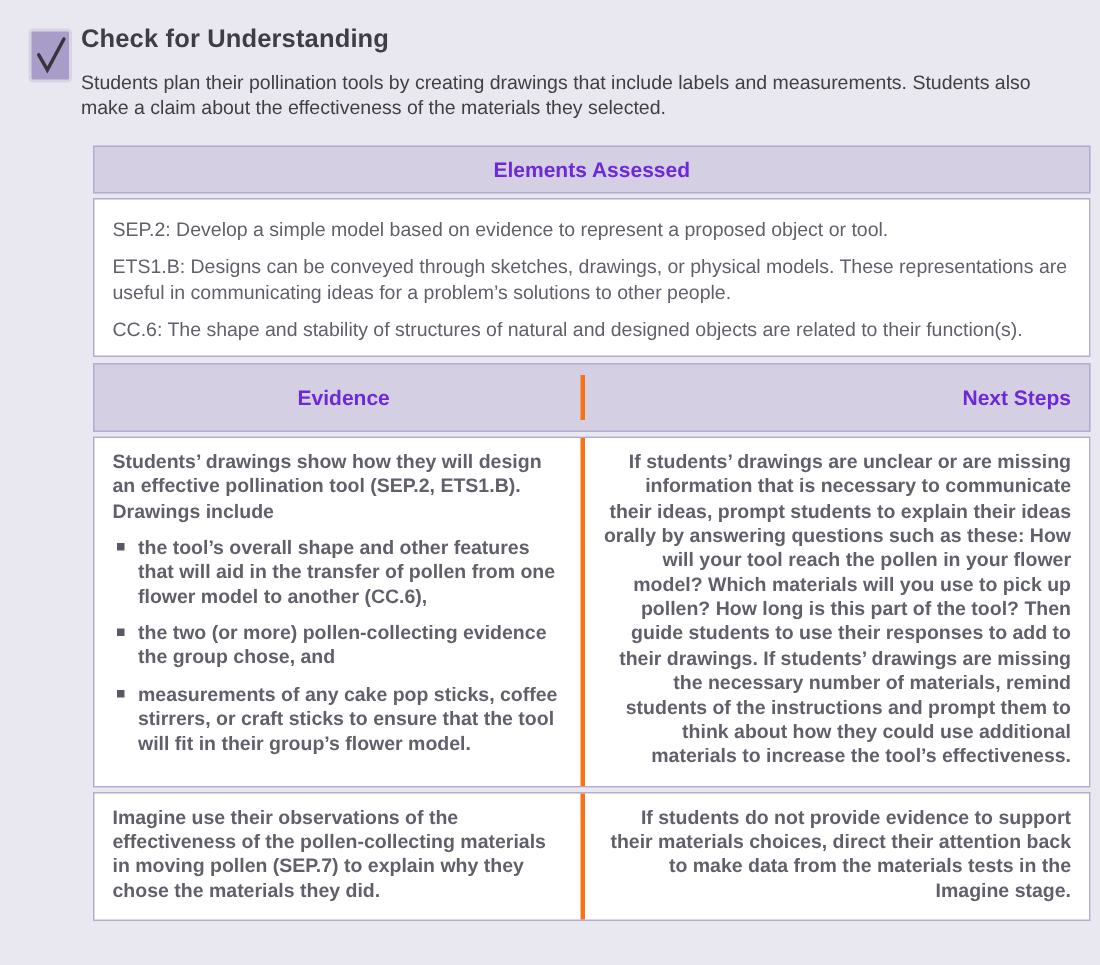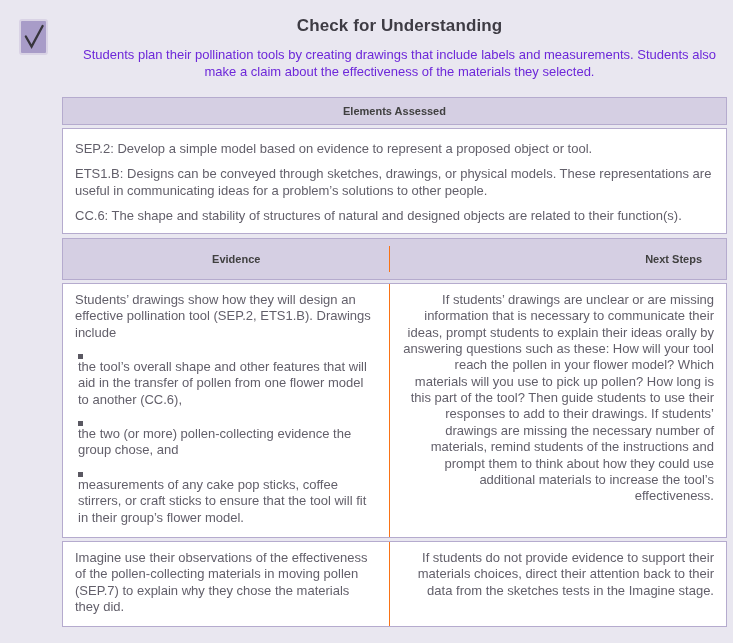--- a/index.html
+++ b/index.html
@@ -14,52 +14,52 @@
   .header { display: flex; align-items: flex-start; padding: 14px 8px 0 19px; }
   .check-icon {
     width: 29px; height: 36px; flex: 0 0 29px;
     background: #a89cc8;
     border: 2px solid #d9d3e5;
     border-radius: 3px;
     margin-top: 5px;
     display: flex; align-items: center; justify-content: center;
   }
   .check-icon svg { width: 23px; height: 28px; overflow: visible; }
-  .header-text { margin-left: 26px; padding-top: 0; text-align: center; }
+  .header-text { margin-left: 6px; padding-top: 0; }
   .page-title {
     font-size: 17px; font-weight: bold; color: #3e3c44;
     letter-spacing: 0.1px; padding-top: 2px;
   }
   .intro {
     margin-top: 10px; font-size: 13px; line-height: 1.32;
-    color: #6d28d9; max-width: 652px;
+    color: #404040; max-width: 652px;
   }
   .tables { margin: 17px 6px 0 62px; width: 665px; }
   .box {
     border: 1px solid #b5abce;
     background: #ffffff;
   }
   .box + .box, .t2 { margin-top: 3px; }
   .t2 { margin-top: 4px; }
   .box.head {
     background: #d5cfe3;
     text-align: center;
     font-weight: bold;
-    font-size: 11px;
-    color: #404040;
-    padding: 7px 20px;
+    font-size: 14px;
+    color: #6d28d9;
+    padding: 7px 8px;
   }
   .elements-body { padding: 3px 12px 9px 12px; }
   .elements-body p { font-size: 13px; line-height: 1.24; margin-top: 9px; }
-  .row2col { display: flex; align-items: stretch; padding: 0; }
+  .row2col { display: flex; align-items: stretch; padding: 0; font-weight: bold; }
   .row2col .cell { padding: 7px 4px; }
-  .cell.c1 { width: 49.35%; border-right: 1px solid #f97316; }
+  .cell.c1 { width: 49.35%; border-right: 3px solid #f97316; }
   .cell.c2 { flex: 1; text-align: right; }
   .box.bodyrow .cell { padding: 8px 12px 11px 12px; font-size: 13px; line-height: 1.26; }
-  .bullet { display: flex; margin-top: 8px; padding-left: 3px; flex-direction: column; }
+  .bullet { display: flex; margin-top: 8px; padding-left: 3px; }
   .bullet .marker {
     flex: 0 0 5px; width: 5px; height: 5px;
     background: #5a5862; margin: 5px 9px 0 0;
   }
   .bullet .bullet-text { flex: 1; }
 </style>
 </head>
 <body>
 
 <div class="header">
@@ -112,18 +112,18 @@
       <div class="cell c2">
         <p class="cellpara">If students’ drawings are unclear or are missing information that is necessary to communicate their ideas, prompt students to explain their ideas orally by answering questions such as these: How will your tool reach the pollen in your flower model? Which materials will you use to pick up pollen? How long is this part of the tool? Then guide students to use their responses to add to their drawings. If students’ drawings are missing the necessary number of materials, remind students of the instructions and prompt them to think about how they could use additional materials to increase the tool’s effectiveness.</p>
       </div>
     </div>
 
     <div class="box bodyrow row2col">
       <div class="cell c1">
         <p class="cellpara">Imagine use their observations of the effectiveness of the pollen-collecting materials in moving pollen (SEP.7) to explain why they chose the materials they did.</p>
       </div>
       <div class="cell c2">
-        <p class="cellpara">If students do not provide evidence to support their materials choices, direct their attention back to their data from the sketches tests in the Imagine stage.</p>
+        <p class="cellpara">If students do not provide evidence to support their materials choices, direct their attention back to make data from the materials tests in the Imagine stage.</p>
       </div>
     </div>
   </div>
 
 </div>
 
 </body></html>

